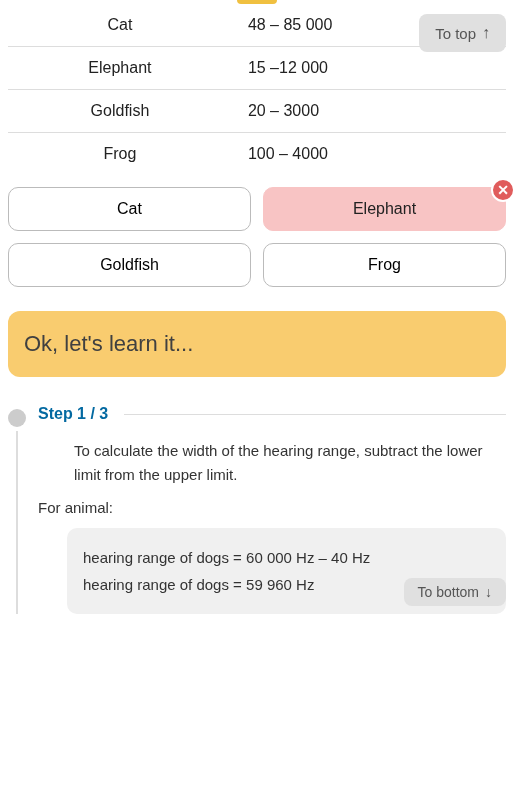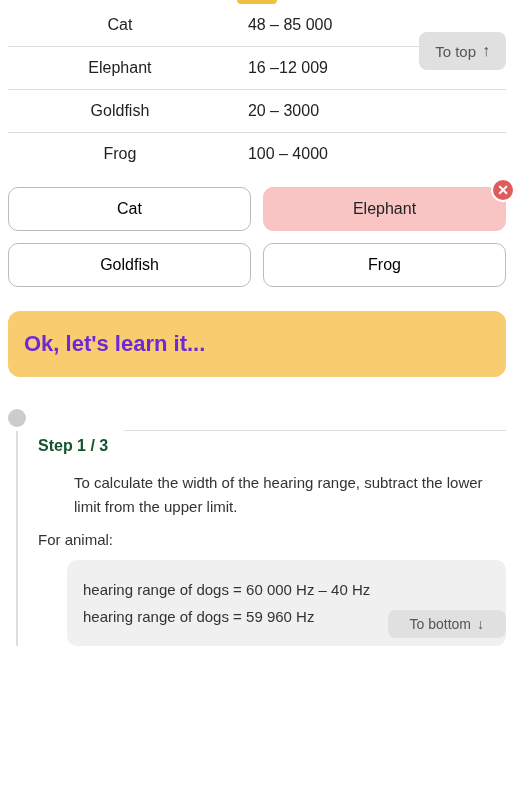--- a/index.html
+++ b/index.html
@@ -33,21 +33,21 @@
       text-align: center;
       font-weight: 400;
     }
 
     tr:last-child td {
       border-bottom: none;
     }
 
     .to-top-btn {
       position: absolute;
-      top: 28px;
+      top: 10px;
       right: 8px;
       background: #e0e0e0;
       border: none;
       border-radius: 8px;
       padding: 10px 16px;
       font-size: 15px;
       color: #555;
       cursor: pointer;
       display: flex;
       align-items: center;
@@ -123,22 +123,22 @@
     
     .ok-section {
       background: #f9cc6f;
       margin: 8px 8px;
       border-radius: 12px;
       padding: 20px 16px;
     }
 
     .ok-title {
       font-size: 22px;
-      font-weight: 700;
-      color: #6d28d9;
+      font-weight: 400;
+      color: #404040;
     }
 
     
     .steps-section {
       padding: 20px 8px;
       display: flex;
       gap: 12px;
     }
 
     .step-indicator {
@@ -170,22 +170,21 @@
     .step-header {
       display: flex;
       align-items: center;
       gap: 16px;
       margin-bottom: 16px;
     }
 
     .step-label {
       font-weight: 700;
       font-size: 16px;
-      color: #14532d;
-      margin-top: 32px;
+      color: #0369a1;
     }
 
     .step-divider {
       flex: 1;
       height: 1px;
       background: #ddd;
     }
 
     .step-description {
       font-size: 15px;
@@ -217,21 +216,21 @@
       margin-left: 29px;
     }
 
     .to-bottom-btn {
       position: absolute;
       bottom: 8px;
       right: 0px;
       background: #e0e0e0;
       border: none;
       border-radius: 8px;
-      padding: 6px 22px;
+      padding: 6px 14px;
       font-size: 14px;
       color: #555;
       cursor: pointer;
       display: flex;
       align-items: center;
       gap: 6px;
     }
 
     
     .top-bar {
@@ -254,21 +253,21 @@
   </button>
 
   <table>
     <tbody id="table-body">
     <tr>
       <td>Cat</td>
       <td>48 – 85 000</td>
     </tr>
         <tr>
       <td>Elephant</td>
-      <td>16 –12 009</td>
+      <td>15 –12 000</td>
     </tr>
         <tr>
       <td>Goldfish</td>
       <td>20 – 3000</td>
     </tr>
         <tr>
       <td>Frog</td>
       <td>100 – 4000</td>
     </tr>
       </tbody>

